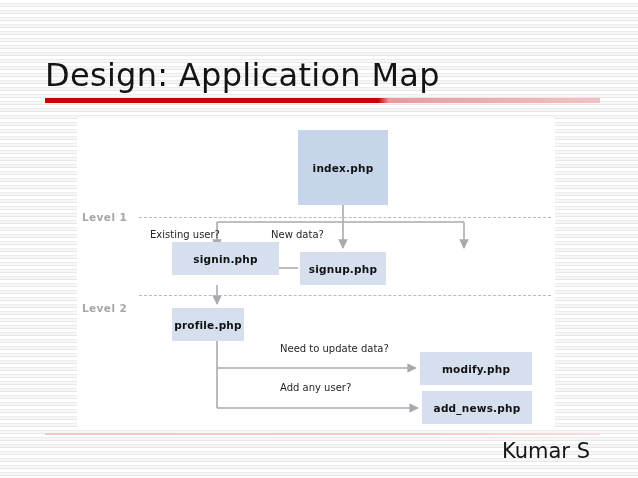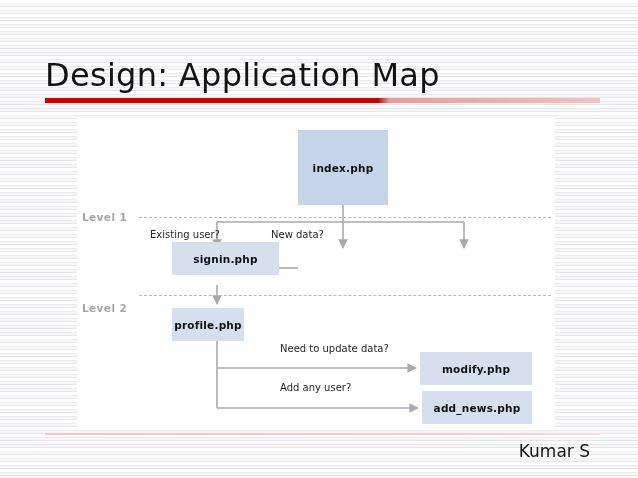--- a/index.html
+++ b/index.html
@@ -158,21 +158,21 @@
     height: 2px;
     background: linear-gradient(to right,
         #f0c6c6 0%,
         #f2cccc 70%,
         #f7dede 100%);
   }
   #footer-name {
     position: absolute;
     right: 48px;
     top: 440px;
-    font-size: 17px;
+    font-size: 21px;
     line-height: 22px;
     color: #161616;
     font-family: "DejaVu Sans", sans-serif;
     white-space: nowrap;
   }
 </style>
 </head>
 <body>
 
 <div id="slide">
@@ -220,20 +220,21 @@
 
     <div class="edge-label" id="label-existing">Existing user?</div>
     <div class="edge-label" id="label-new">New data?</div>
     <div class="edge-label" id="label-update">Need to update data?</div>
     <div class="edge-label" id="label-addnews">Add any user?</div>
 
     <div class="node-box root" id="node-index">index.php</div>
 
     <div class="node-box" id="node-signin">signin.php</div>
 
+    <div class="node-box" id="node-signup">signup.php</div>
 
 
     <div class="node-box" id="node-profile">profile.php</div>
 
     <div class="node-box" id="node-modify">modify.php</div>
 
     <div class="node-box" id="node-addnews">add_news.php</div>
 
   </div>
 

